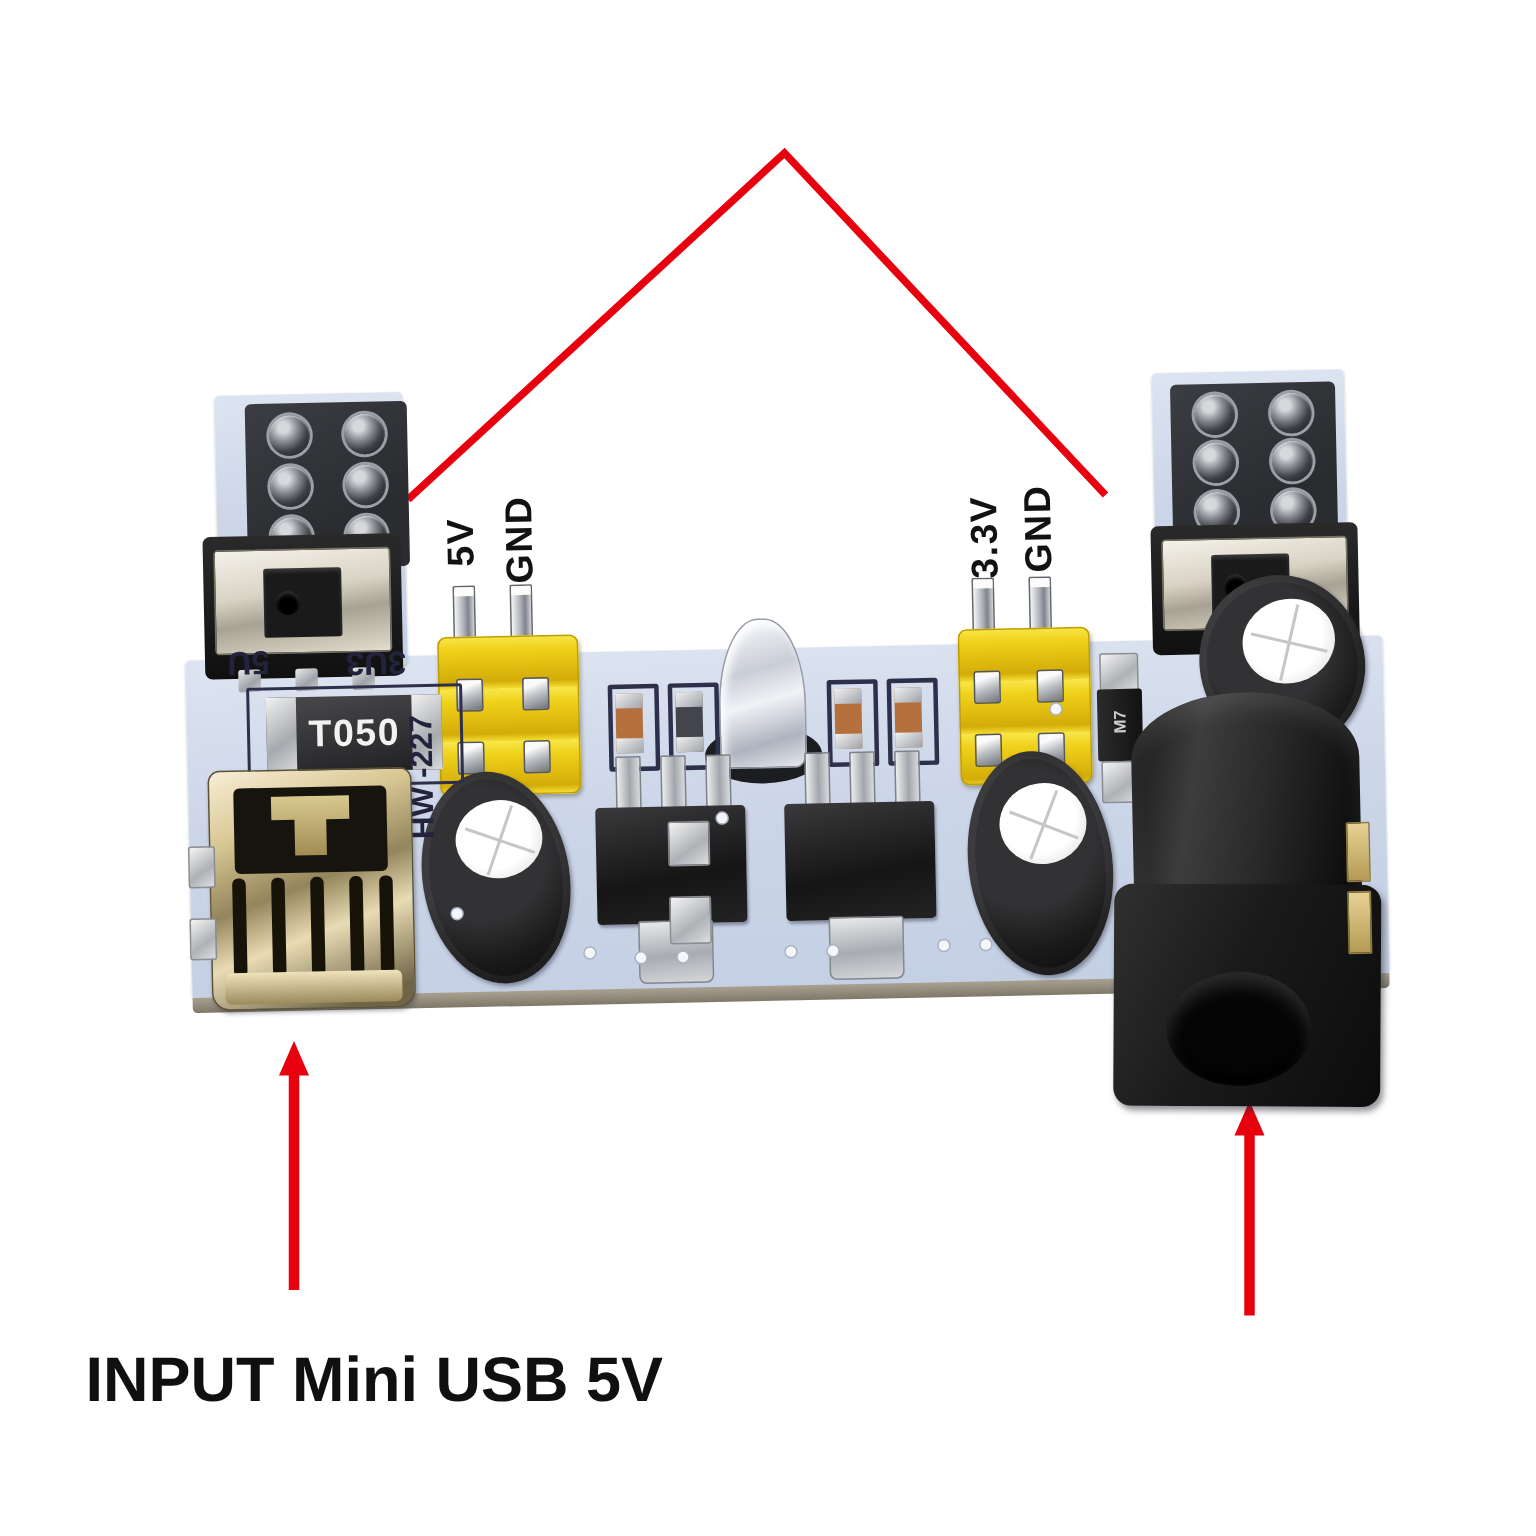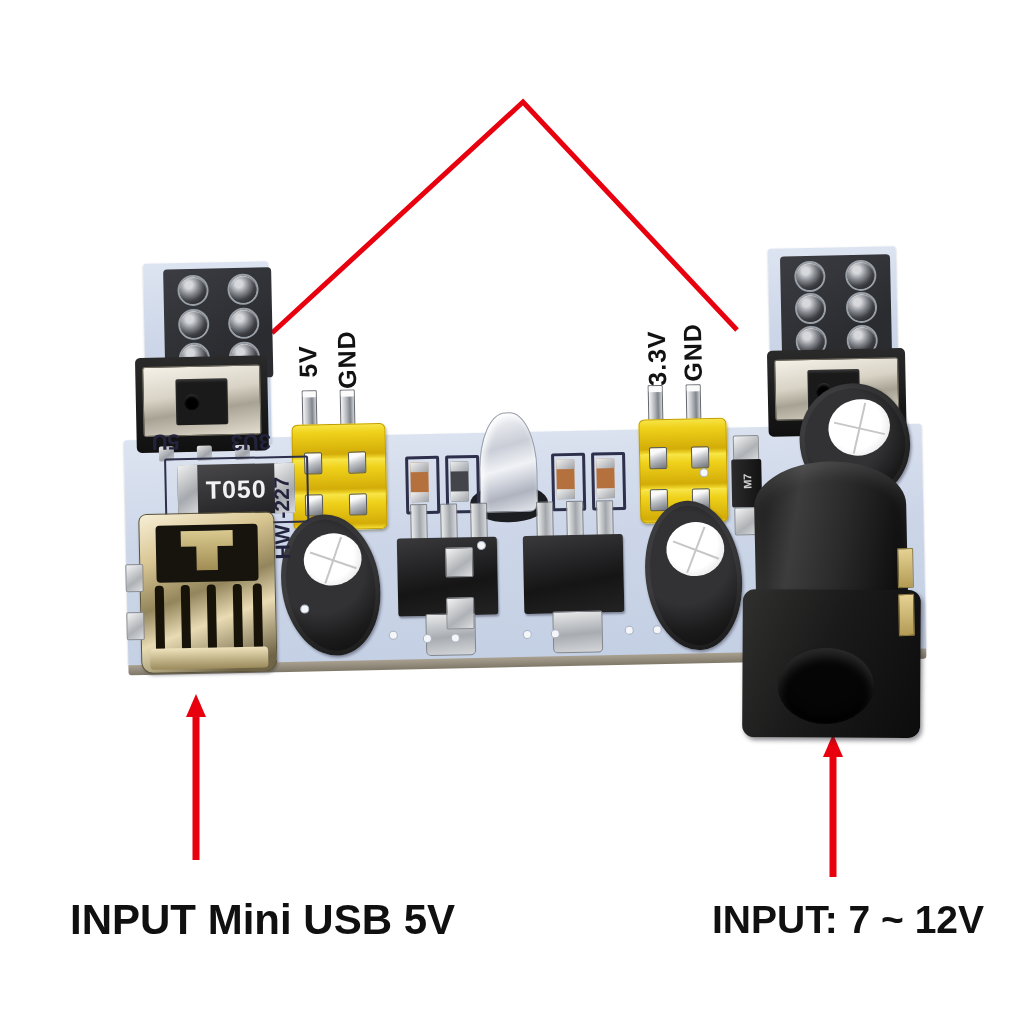--- a/index.html
+++ b/index.html
@@ -1,21 +1,21 @@
 <!DOCTYPE html>
 <html><head>
 <meta charset="utf-8">
 <style>
   html,body{margin:0;padding:0;background:#ffffff;}
   .stage{position:relative;width:1024px;height:1024px;background:#ffffff;overflow:hidden;
          font-family:"Liberation Sans","DejaVu Sans",sans-serif;}
   .title{position:absolute;top:40px;left:0;width:100%;text-align:center;
          font-size:42px;font-weight:600;color:#0d0d0d;letter-spacing:0.5px;}
   .caption{position:absolute;font-size:42px;font-weight:600;color:#101010;white-space:nowrap;}
-  .caption-usb{left:70px;top:896px;}
+  .caption-usb{left:57px;top:896px;}
   .caption-dc{left:712px;top:898px;font-size:39px;}
   .overlay{position:absolute;left:0;top:0;pointer-events:none;}
 
   
   .scene{position:absolute;left:118px;top:240px;width:812px;height:520px;transform:rotate(-1.2deg);}
   .pcb{position:absolute;background:linear-gradient(178deg,#dde4f1 0%,#ccd6e8 45%,#c3cfe3 100%);
        box-shadow:0 1px 2px rgba(60,70,90,.35);}
   .pcb-body{left:7px;top:192px;width:798px;height:226px;border-radius:3px;}
   .pcb-body::after{content:"";position:absolute;left:0;bottom:-9px;width:100%;height:10px;
        background:linear-gradient(180deg,#a9a090,#7f7869);border-radius:0 0 3px 3px;}
@@ -290,15 +290,14 @@
     <div class="via" style="left:330px;top:392px;"></div>
     <div class="via" style="left:402px;top:390px;"></div>
     <div class="via" style="left:430px;top:390px;"></div>
     <div class="via" style="left:504px;top:388px;"></div>
     <div class="via" style="left:532px;top:388px;"></div>
     <div class="via" style="left:358px;top:300px;"></div>
     <div class="via" style="left:582px;top:232px;"></div>
   </div>
 
   <div class="caption caption-usb">INPUT Mini USB 5V</div>
-  <div class="caption caption-dc">INPUT: 7 ~ 12V</div>
 
 </div>
 
 </body></html>

